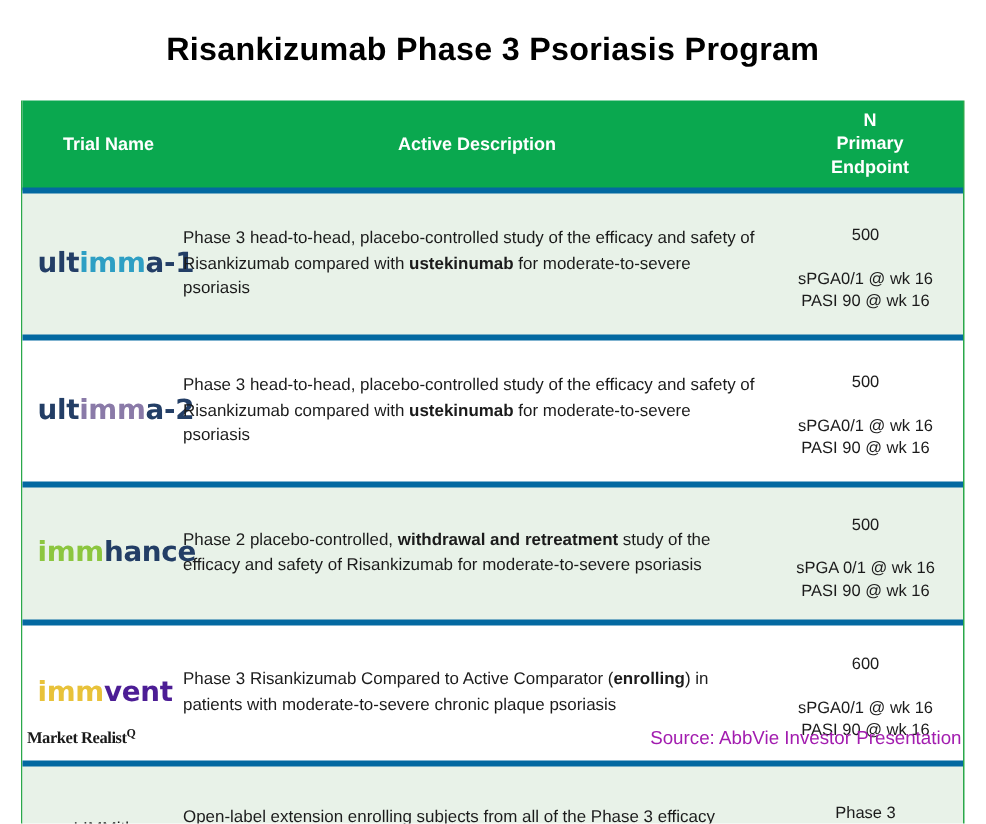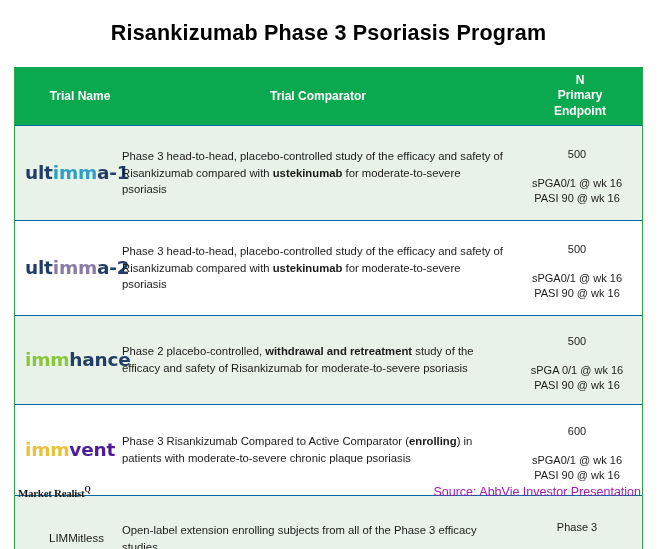--- a/index.html
+++ b/index.html
@@ -53,34 +53,34 @@
     background: #0aa84f;
     color: #ffffff;
     font-size: 12px;
     font-weight: bold;
     padding: 0;
     height: 58px;
     vertical-align: middle;
     border: none;
   }
   thead th.h-name {
-    text-align: center;
+    text-align: left;
     padding-left: 27px;
   }
   thead th.h-desc {
     text-align: center;
   }
   thead th.h-n {
     text-align: center;
     line-height: 1.28;
   }
   .hn-line { display: block; }
 
   tbody td {
-    border-top: 1px solid #0369a1;
+    border-top: 4px solid #0369a1;
     vertical-align: middle;
     padding: 0;
     font-size: 11.5px;
     color: #1a1a1a;
   }
   tbody tr.shade td { background: #e8f2e8; }
   tbody tr.plain td { background: #ffffff; }
 
   td.cell-name {
     text-align: left;
@@ -175,21 +175,21 @@
   <div class="table-wrap">
     <table class="trials">
       <colgroup>
         <col class="c-name">
         <col class="c-desc">
         <col class="c-n">
       </colgroup>
       <thead>
         <tr>
           <th class="h-name">Trial Name</th>
-          <th class="h-desc">Trial Comparator</th>
+          <th class="h-desc">Active Description</th>
           <th class="h-n">
             <span class="hn-line">N</span>
             <span class="hn-line">Primary</span>
             <span class="hn-line">Endpoint</span>
           </th>
         </tr>
       </thead>
       <tbody id="trials-body">
           <tr class="shade r1">
             <td class="cell-name"><span class="logo"><span style="color: rgb(35, 62, 102);">ult</span><span style="color: rgb(46, 159, 196);">imm</span><span style="color: rgb(35, 62, 102);">a-1</span></span></td>

